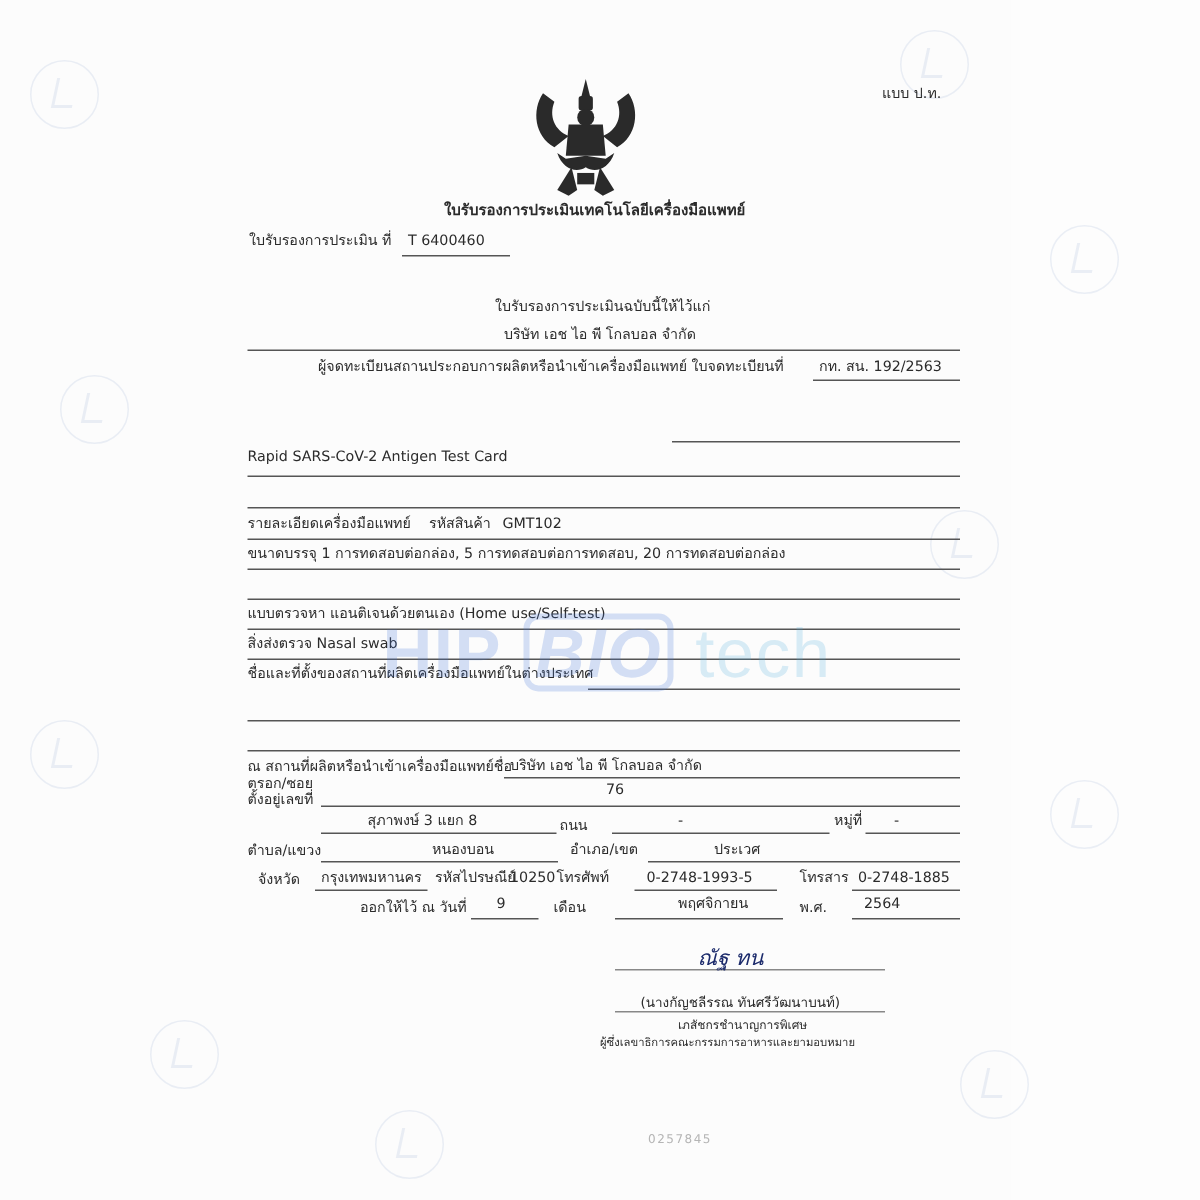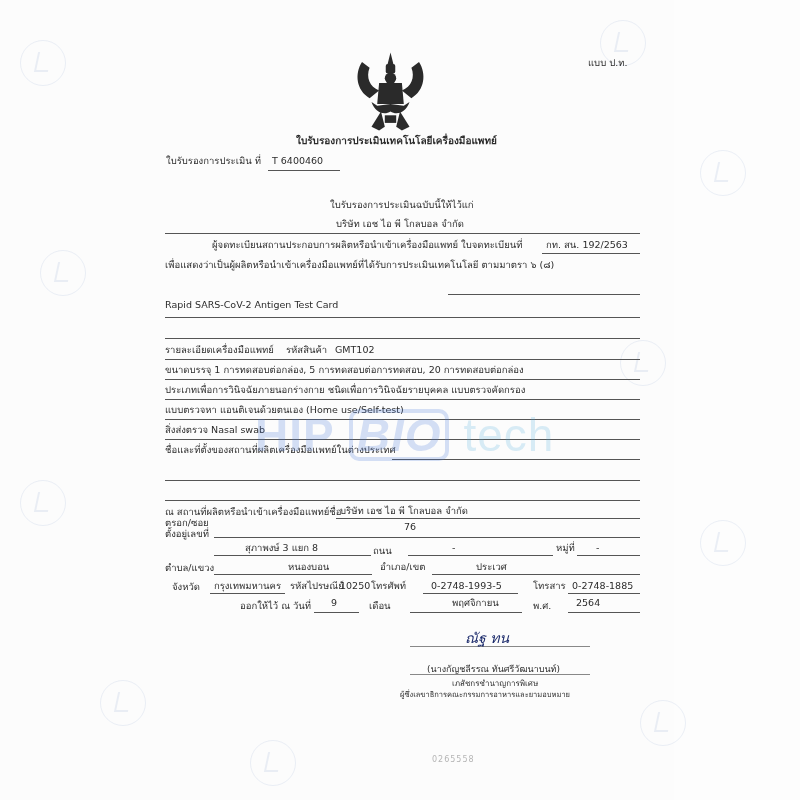--- a/index.html
+++ b/index.html
@@ -61,36 +61,34 @@
   <div class="line" style="left:268px;top:170px;width:72px"></div>
 
   <span class="txt" style="left:330px;top:199px">ใบรับรองการประเมินฉบับนี้ให้ไว้แก่</span>
   <span class="txt" style="left:336px;top:218px">บริษัท เอช ไอ พี โกลบอล จำกัด</span>
   <div class="line" style="left:165px;top:233px;width:475px"></div>
 
   <span class="txt" style="left:212px;top:239px">ผู้จดทะเบียนสถานประกอบการผลิตหรือนำเข้าเครื่องมือแพทย์ ใบจดทะเบียนที่</span>
   <span class="txt" style="left:546px;top:239px">กท. สน. 192/2563</span>
   <div class="line" style="left:542px;top:253px;width:98px"></div>
 
-  <span class="txt" style="left:165px;top:259px">เพื่อแสดงว่าเป็นผู้ผลิตหรือนำเข้าเครื่องมือแพทย์ที่ได้รับการประเมินเทคโนโลยี ตามมาตรา ๖ (๘)</span>
   <div class="line" style="left:448px;top:294px;width:192px"></div>
 
   <span class="txt" style="left:165px;top:299px">Rapid SARS-CoV-2 Antigen Test Card</span>
   <div class="line" style="left:165px;top:317px;width:475px"></div>
   <div class="line" style="left:165px;top:338px;width:475px"></div>
 
   <span class="txt" style="left:165px;top:344px">รายละเอียดเครื่องมือแพทย์</span>
   <span class="txt" style="left:286px;top:344px">รหัสสินค้า</span>
   <span class="txt" style="left:335px;top:344px">GMT102</span>
   <div class="line" style="left:165px;top:359px;width:475px"></div>
 
   <span class="txt" style="left:165px;top:364px">ขนาดบรรจุ 1 การทดสอบต่อกล่อง, 5 การทดสอบต่อการทดสอบ, 20 การทดสอบต่อกล่อง</span>
   <div class="line" style="left:165px;top:379px;width:475px"></div>
 
-  <span class="txt" style="left:165px;top:384px">ประเภทเพื่อการวินิจฉัยภายนอกร่างกาย ชนิดเพื่อการวินิจฉัยรายบุคคล แบบตรวจคัดกรอง</span>
   <div class="line" style="left:165px;top:399px;width:475px"></div>
 
   <span class="txt" style="left:165px;top:404px">แบบตรวจหา แอนติเจนด้วยตนเอง (Home use/Self-test)</span>
   <div class="line" style="left:165px;top:419px;width:475px"></div>
 
   <span class="txt" style="left:165px;top:424px">สิ่งส่งตรวจ Nasal swab</span>
   <div class="line" style="left:165px;top:439px;width:475px"></div>
 
   <span class="txt" style="left:165px;top:444px">ชื่อและที่ตั้งของสถานที่ผลิตเครื่องมือแพทย์ในต่างประเทศ</span>
   <div class="line" style="left:392px;top:459px;width:248px"></div>
@@ -148,14 +146,14 @@
   <span class="txt" style="left:576px;top:597px">2564</span>
   <div class="line" style="left:568px;top:612px;width:72px"></div>
 
   <div class="line" style="left:410px;top:646px;width:180px;background:#888"></div>
   <span class="sig">ณัฐ ทน</span>
   <span class="txt" style="left:427px;top:663px;font-size:9px">(นางกัญชลีรรณ ทันศรีวัฒนาบนท์)</span>
   <div class="line" style="left:410px;top:674px;width:180px;background:#888"></div>
   <span class="txt" style="left:452px;top:678px;font-size:8px">เภสัชกรชำนาญการพิเศษ</span>
   <span class="txt" style="left:400px;top:689px;font-size:7.5px">ผู้ซึ่งเลขาธิการคณะกรรมการอาหารและยามอบหมาย</span>
 
-  <span class="serial">0265558</span>
+  <span class="serial">0257845</span>
 </div>
 
 </body></html>

